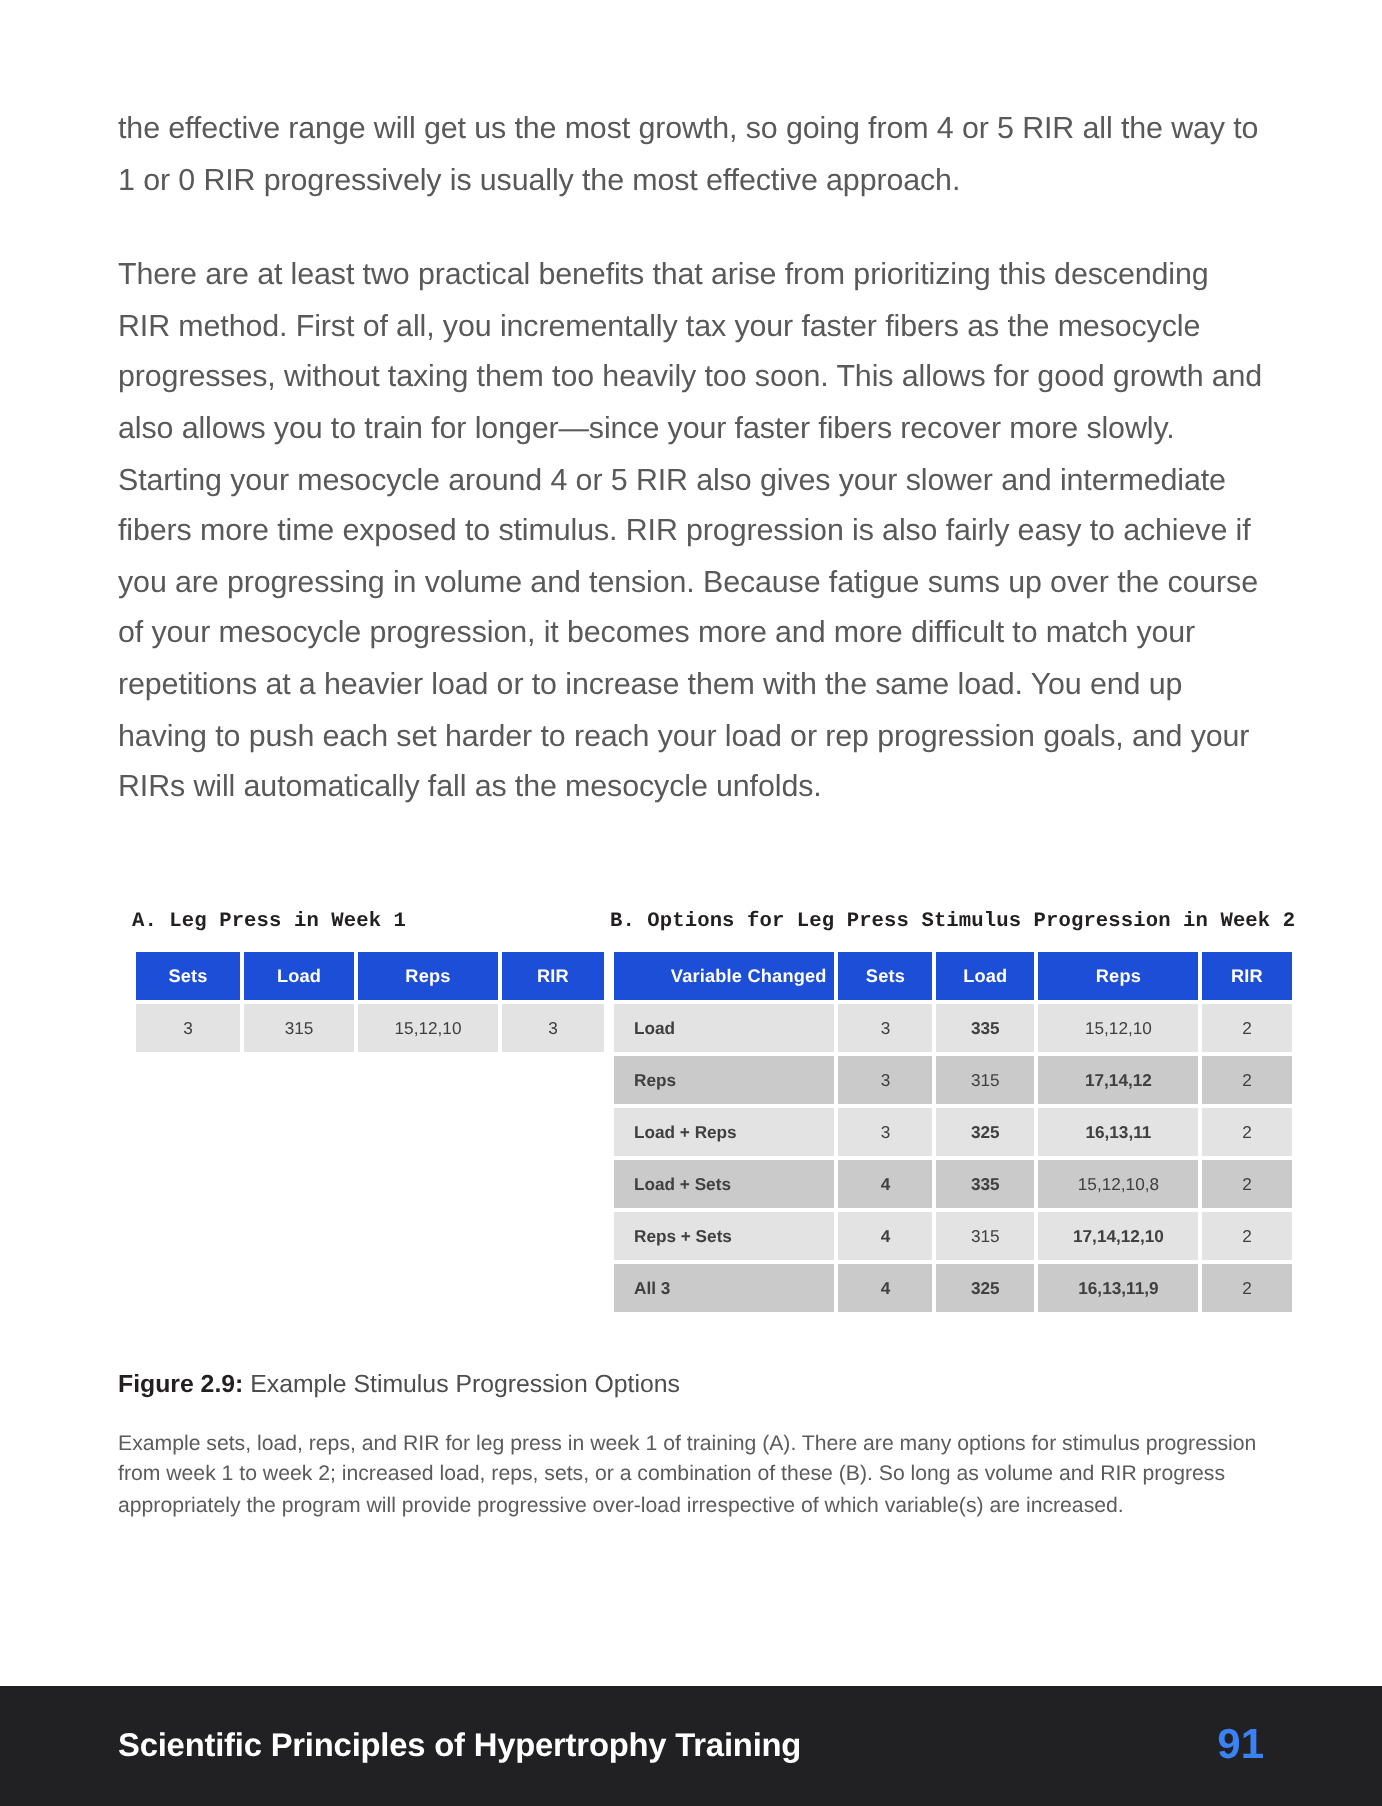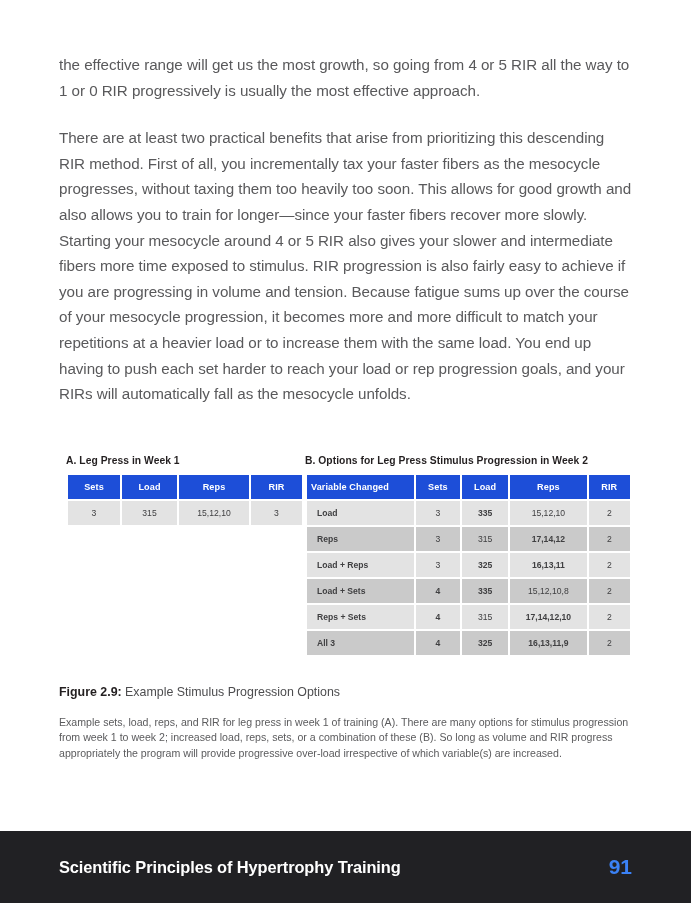--- a/index.html
+++ b/index.html
@@ -49,20 +49,21 @@
   .tbl-wrap.a { left: 7px; top: 0px; }
   .tbl-wrap.b { left: 246px; top: 0px; }
 
   .tbl-title {
     font-size: 10.3px;
     font-weight: bold;
     color: #231f20;
     margin: 0 0 7px 0;
     letter-spacing: 0.05px;
     white-space: nowrap;
+    font-family: Liberation Mono, monospace;
   }
   table.data {
     border-collapse: separate;
     border-spacing: 2px;
     background: #ffffff;
     table-layout: fixed;
   }
   table.data th {
     background: #1d4ed8;
     color: #ffffff;
@@ -81,21 +82,21 @@
     white-space: nowrap;
   }
   table.data tr.odd td { background: #e3e3e3; }
   table.data tr.even td { background: #cacaca; }
   td.strong, th.lead { font-weight: bold; }
   table.data td.lead {
     text-align: left;
     padding-left: 10px;
     font-weight: bold;
   }
-  table.data th.lead { text-align: left; }
+  table.data th.lead { text-align: right; }
 
   
   .tbl-a .c0 { width: 44px; }
   .tbl-a .c1 { width: 47px; }
   .tbl-a .c2 { width: 62px; }
   .tbl-a .c3 { width: 43px; }
   
   .tbl-b .c0 { width: 108px; }
   .tbl-b .c1 { width: 48px; }
   .tbl-b .c2 { width: 50px; }
@@ -120,21 +121,21 @@
     color: #5b5b5d;
     max-width: 570px;
   }
 
   
   .footer-bar {
     position: absolute;
     left: 0;
     bottom: 0;
     width: 691px;
-    height: 72px;
+    height: 60px;
     background: #212124;
     display: flex;
     align-items: center;
     justify-content: space-between;
     box-sizing: border-box;
     padding: 0 59px;
   }
   .footer-title {
     color: #ffffff;
     font-size: 16.4px;

